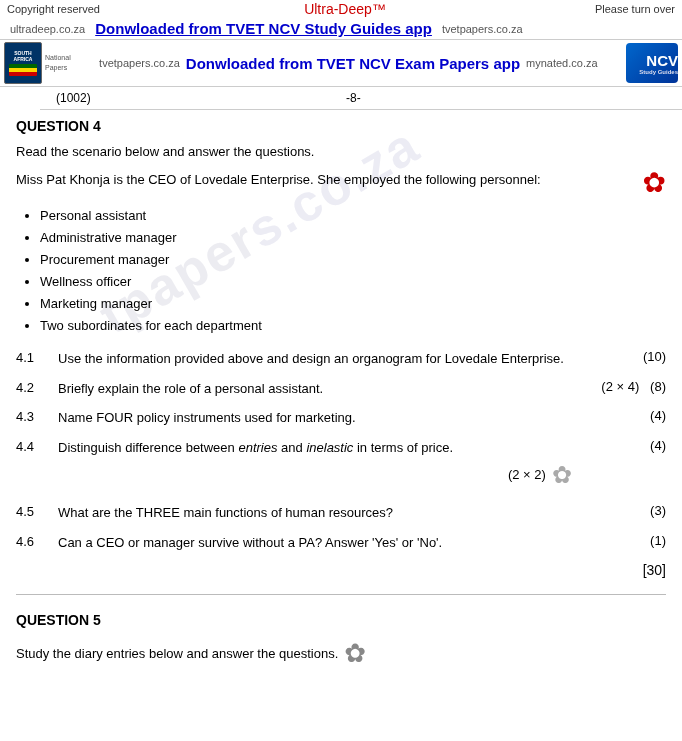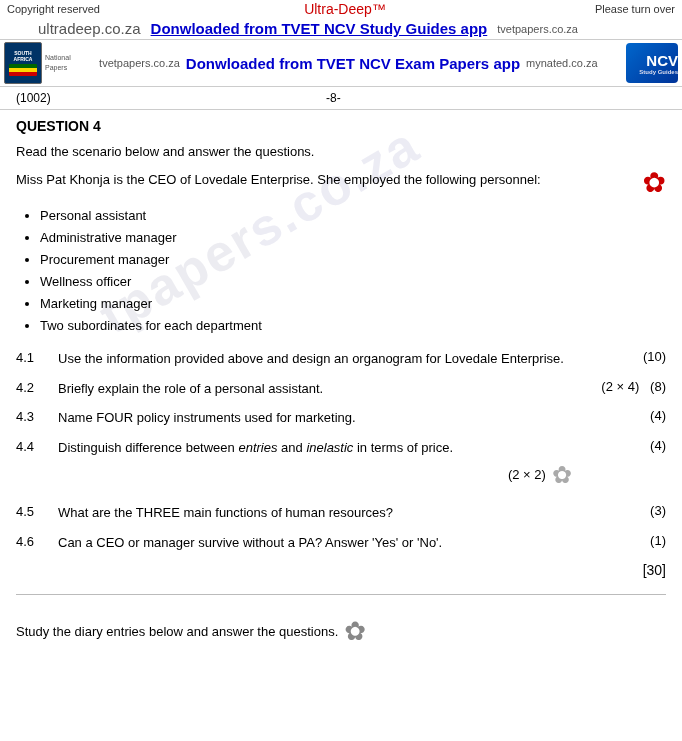--- a/index.html
+++ b/index.html
@@ -42,20 +42,21 @@
     }
 
     
     .page-info {
       display: flex;
       justify-content: space-between;
       align-items: center;
       padding: 4px 16px;
       border-bottom: 1px solid #ccc;
       font-size: 12px;
+      margin-left: 40px;
     }
 
     
     .content {
       padding: 8px 16px;
       position: relative;
     }
 
     .question-title {
       font-size: 14px;
@@ -219,21 +220,21 @@
 
 <div class="copyright-row">
   <span>Copyright reserved</span>
   <div class="center-part">
     <div class="ultra-deep">Ultra-Deep™</div>
   </div>
   <span>Please turn over</span>
 </div>
 
 <div class="dl-bar-outer">
-  <span style="color:#555; font-size:15px;margin-left:28px;">ultradeep.co.za</span>
+  <span style="color:#555; font-size:11px;">ultradeep.co.za</span>
   <a class="big-link" href="#" style="margin: 0 6px;">Donwloaded from TVET NCV Study Guides app</a>
   <span style="color:#555; font-size:11px;">tvetpapers.co.za</span>
 </div>
 
 <div class="header-row">
 
   <div class="logo-left">
     <div style="display:flex; align-items:center;">
 
       <div style="width:38px; height:42px; background:#003366; border:1px solid #666; border-radius:2px; display:flex; flex-direction:column; align-items:center; justify-content:center; margin-right:3px;">
@@ -350,18 +351,19 @@
 
   </div>
 
   
   <div class="total-row">[30]</div>
 
   <hr class="thin">
   <br>
 
   
+  <div class="question5-header">QUESTION 5</div>
   <div class="q5-row">
     <span>Study the diary entries below and answer the questions.</span>
     <span class="sub-flower" style="font-size:26px; color:#888;">✿</span>
   </div>
 
 </div>
 
 </body></html>

